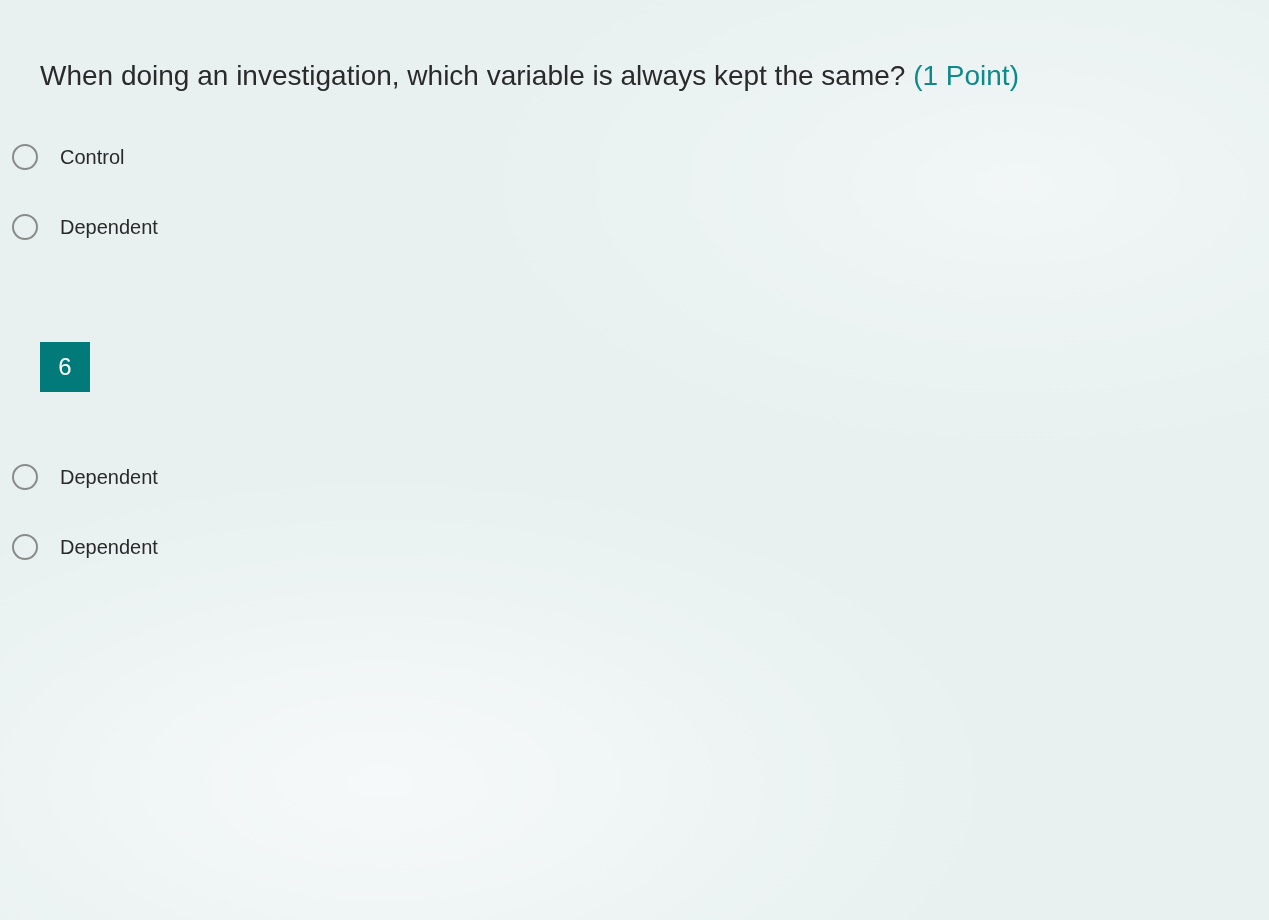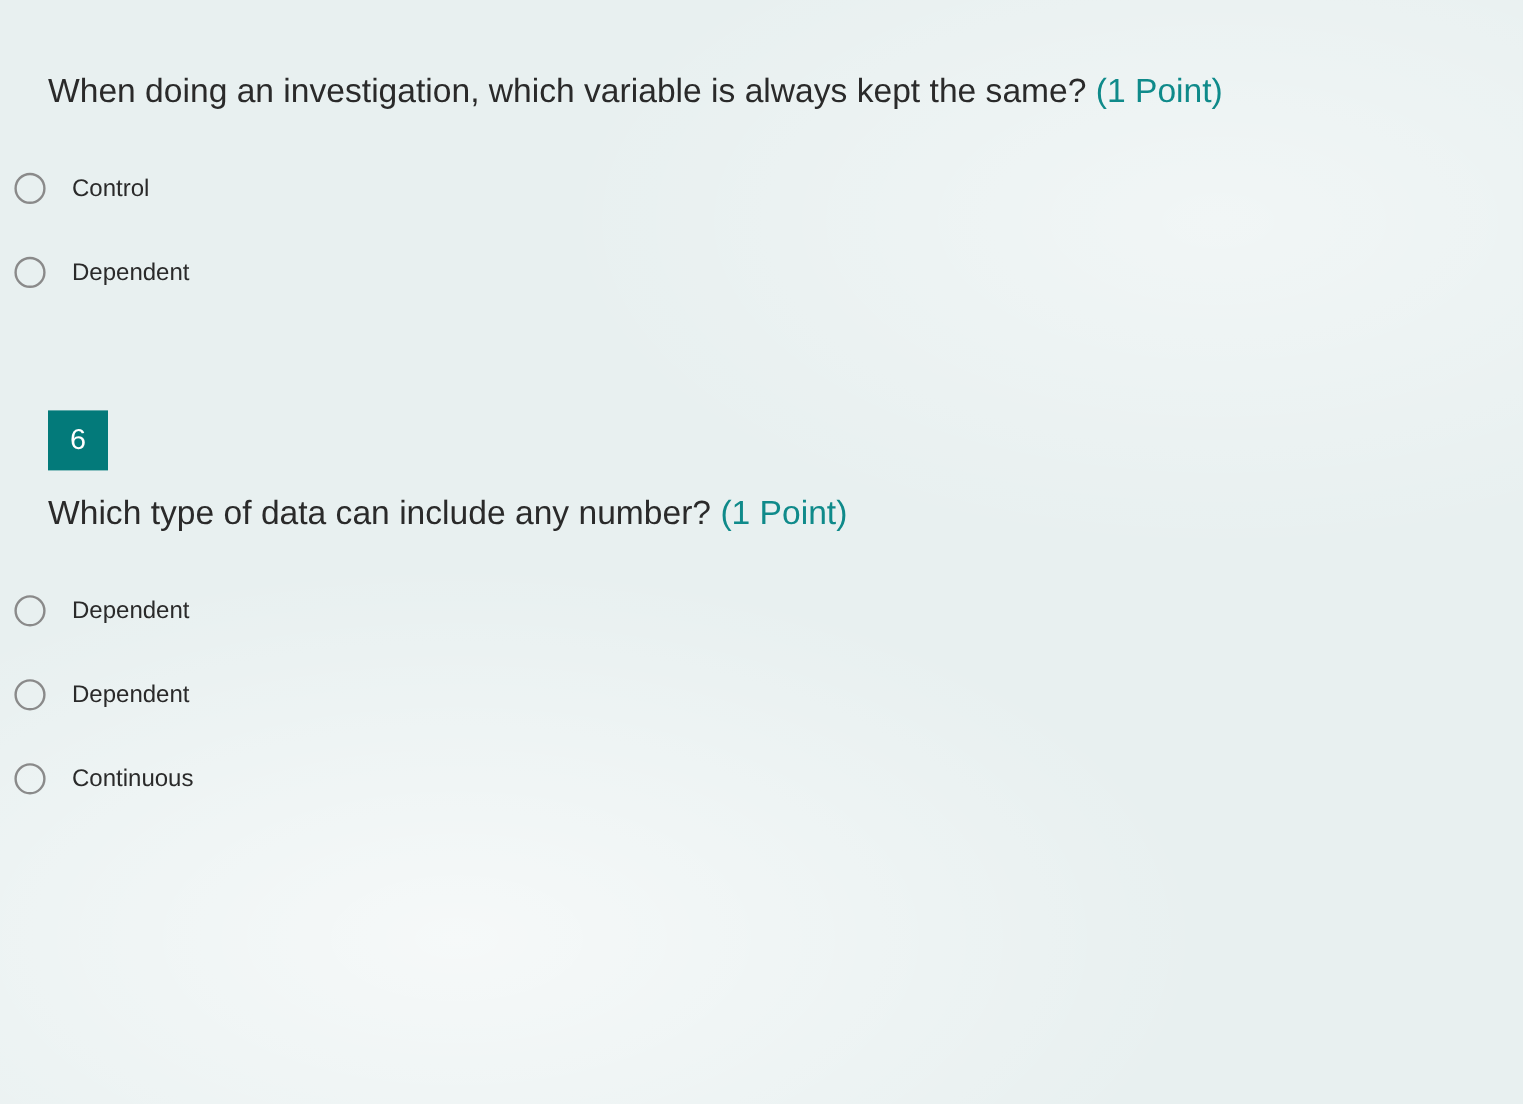--- a/index.html
+++ b/index.html
@@ -95,32 +95,24 @@
     <div class="option-row">
       <span class="radio-circle"></span>
       <span class="option-label">Dependent</span>
     </div>
   </div>
 </div>
 
 <div class="question-block">
   <div class="question-header">
     <div class="question-number-badge">6</div>
-    <div class="question-text">
-      <span>Which type of data can include any number?</span>
-      <span class="question-points">(1 Point)</span>
-    </div>
   </div>
   <div class="options-list">
     <div class="option-row">
       <span class="radio-circle"></span>
       <span class="option-label">Dependent</span>
     </div>
     <div class="option-row">
       <span class="radio-circle"></span>
       <span class="option-label">Dependent</span>
     </div>
-    <div class="option-row">
-      <span class="radio-circle"></span>
-      <span class="option-label">Continuous</span>
-    </div>
   </div>
 </div>
 
 </body></html>

